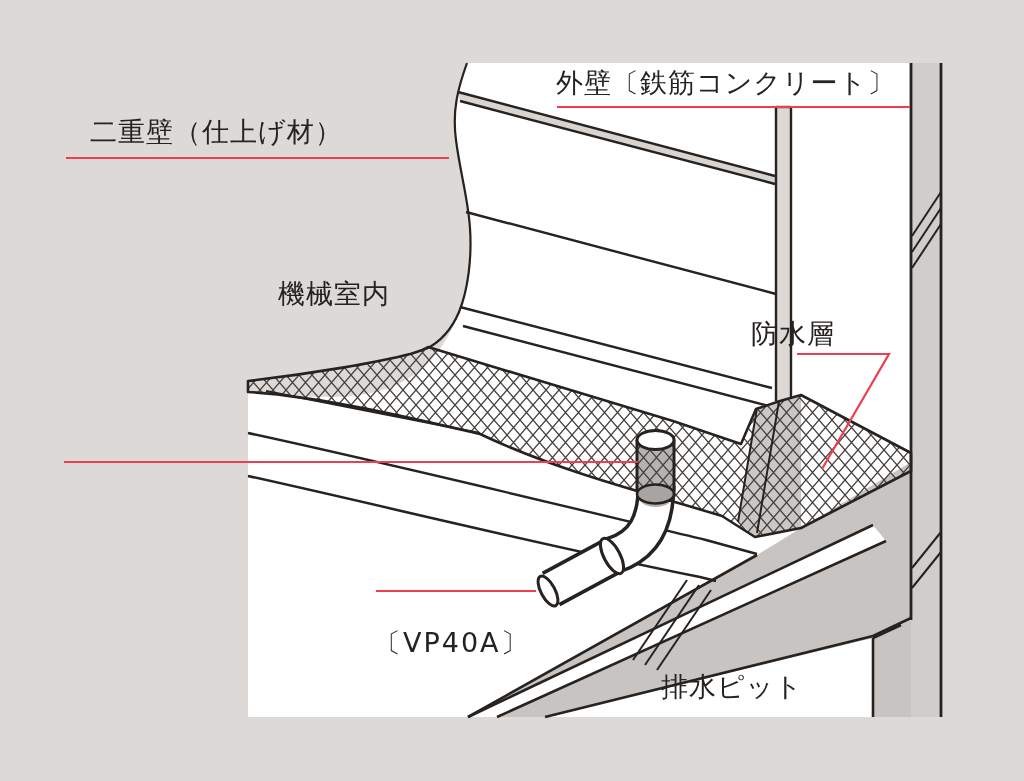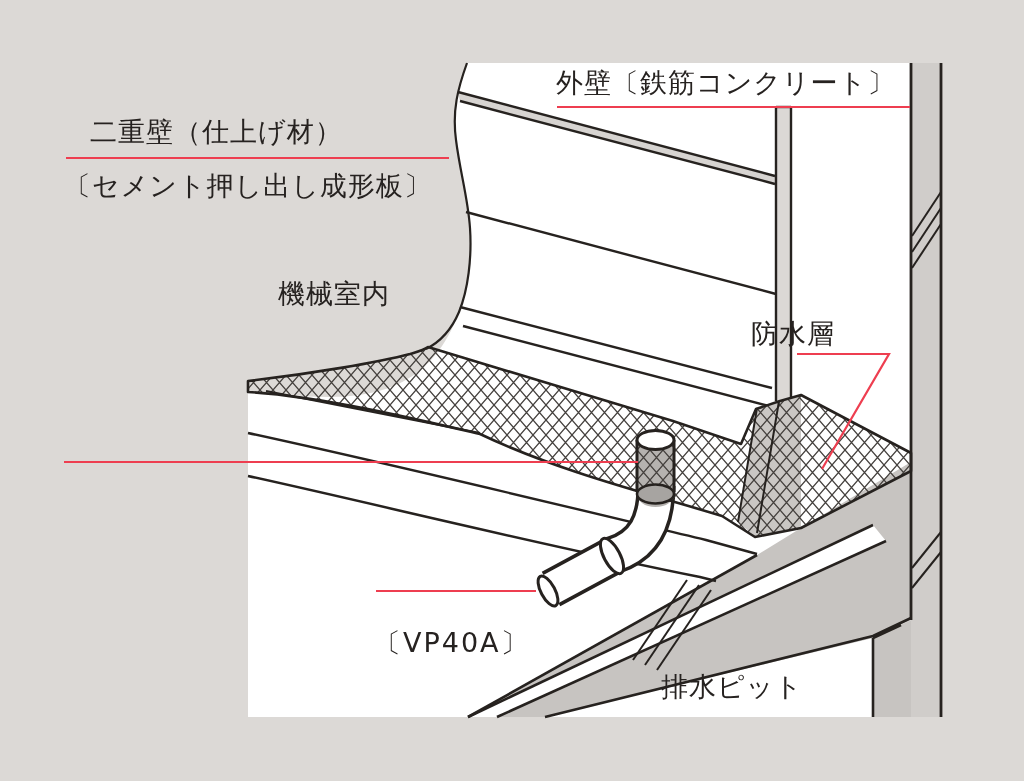--- a/index.html
+++ b/index.html
@@ -137,18 +137,17 @@
     <path d="M557,107 L910,107"></path>
     <path d="M66,158 L449,158"></path>
     <path d="M64,462 L638,462"></path>
     <path d="M376,591 L536,591"></path>
     <path d="M797,354 L889,354 L822,469"></path>
   </g>
 </svg>
 
   <div class="lbl" style="left:556px;top:68px;">外壁〔鉄筋コンクリート〕</div>
   <div class="lbl" style="left:66px;top:117px;margin-left:24px;">二重壁（仕上げ材）</div>
-  <div class="lbl" style="left:64px;top:171px;">〔セメント押し出し成形板〕</div>
   <div class="lbl" style="left:262px;top:279px;margin-left:16px;">機械室内</div>
   <div class="lbl latin" style="left:374px;top:604px;margin-top:24px;">〔VP40A〕</div>
   <div class="lbl" style="left:751px;top:319px;">防水層</div>
   <div class="lbl" style="left:661px;top:672px;">排水ピット</div>
 </div>
 
 </body></html>

